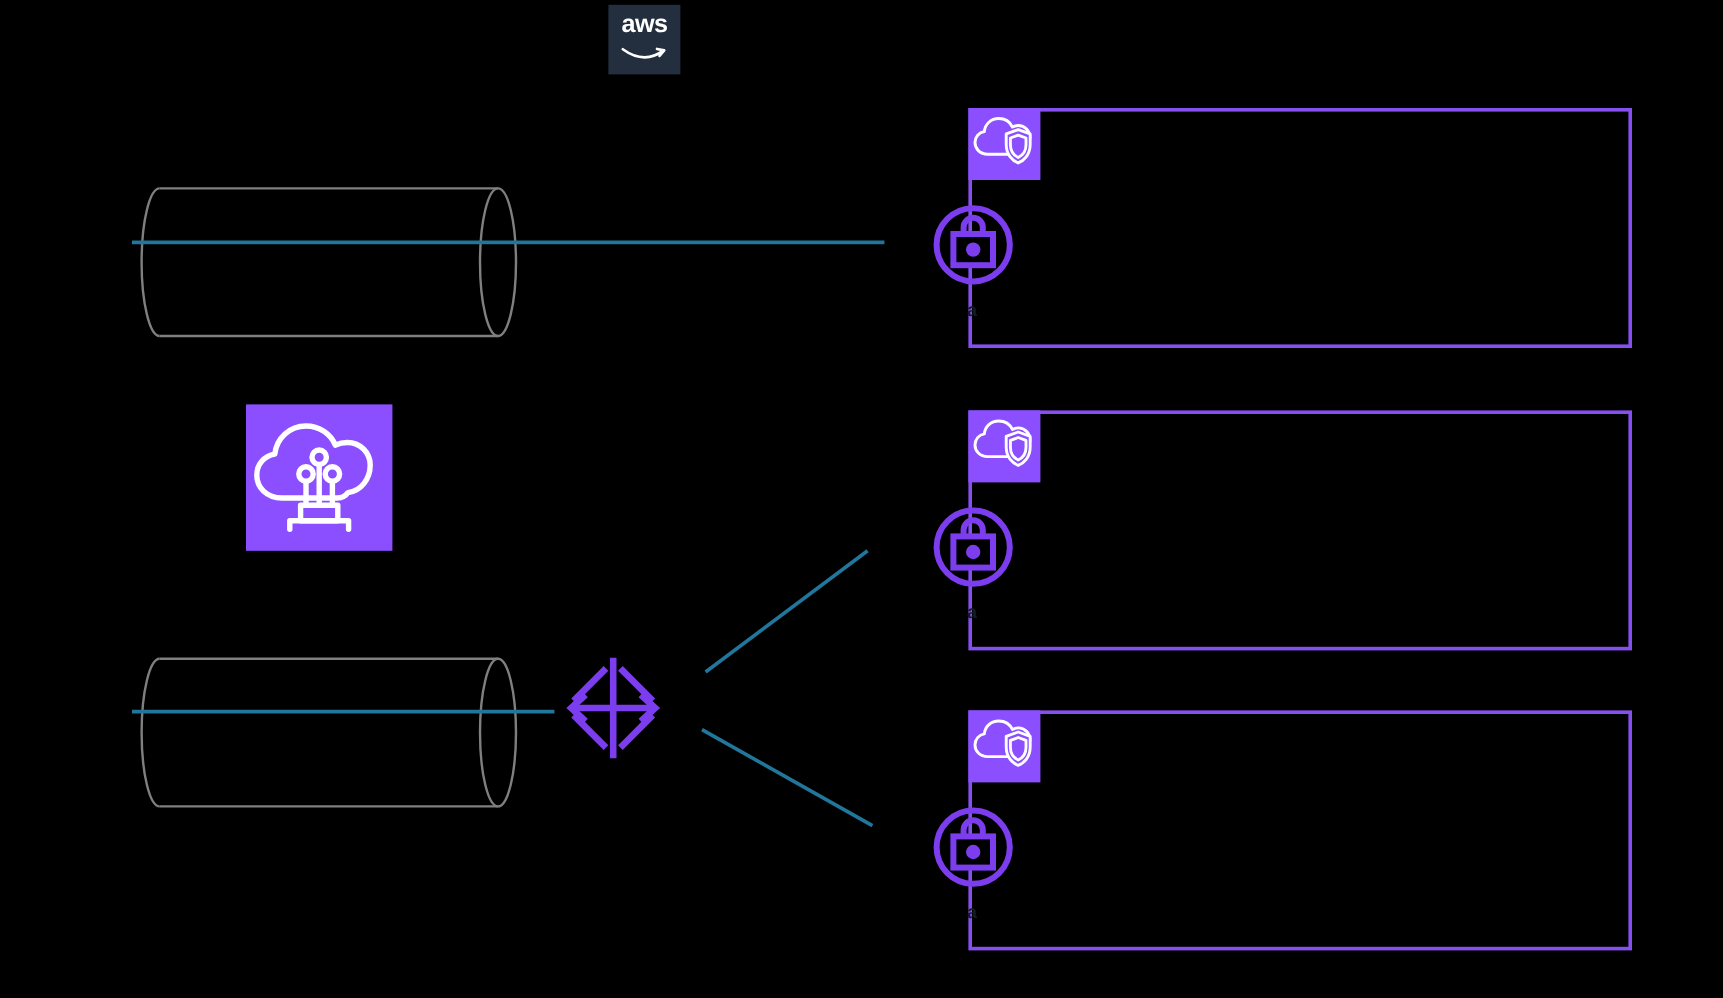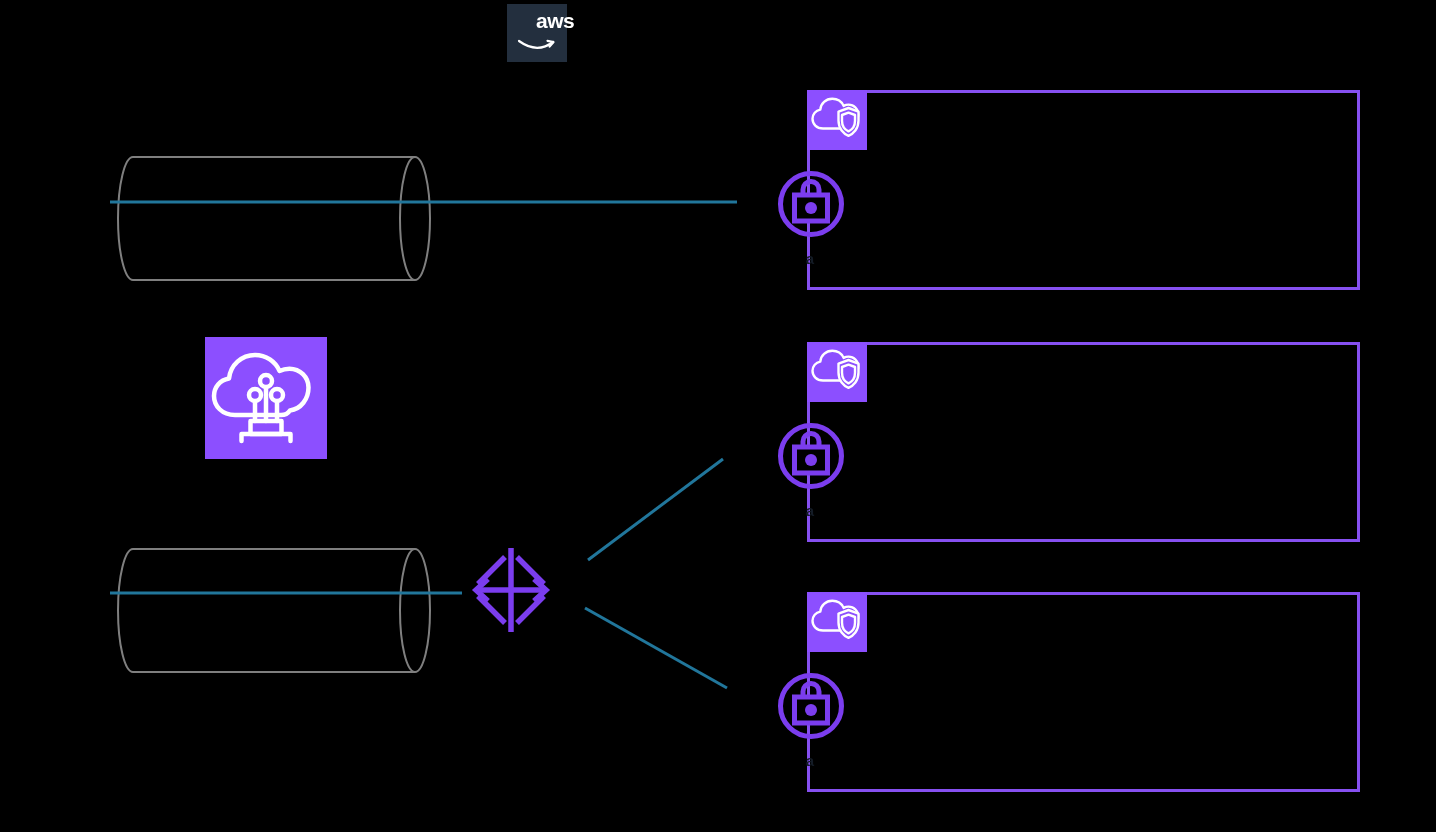--- a/index.html
+++ b/index.html
@@ -9,22 +9,22 @@
     font-family:"Liberation Sans",sans-serif;
   }
   .abs{position:absolute}
   
   #links{position:absolute;left:0;top:0;width:1436px;height:832px}
   .cyl{stroke:var(--gray,#7f7f7f);stroke-width:2;fill:none}
   .teal{stroke:var(--teal,#21769B);stroke-width:3;fill:none}
   
   .aws-logo{left:507px;top:4px;width:60px;height:58px;background:var(--navy,#232F3E)}
   .aws-logo .txt{
-    position:absolute;left:0;top:5px;width:100%;
-    color:var(--white,#fff);font-size:21px;font-weight:bold;letter-spacing:-0.5px;line-height:24px;margin-left:29px;
+    position:absolute;left:0;top:5px;width:100%;text-align:center;
+    color:var(--white,#fff);font-size:21px;font-weight:bold;letter-spacing:-0.5px;line-height:24px;
   }
   .aws-logo svg{position:absolute;left:0;top:0}
   
   .sq{background:var(--purple,#8C4FFF)}
   .dx{left:205px;top:337px;width:122px;height:122px}
   .tgw{left:469px;top:548px;width:84px;height:84px}
   .tgwp{stroke:var(--purpleDeep,#7B3DEE);stroke-width:5.5;fill:none}
   
   .vpc-box{
     position:absolute;left:807px;width:553px;height:200px;box-sizing:border-box;

